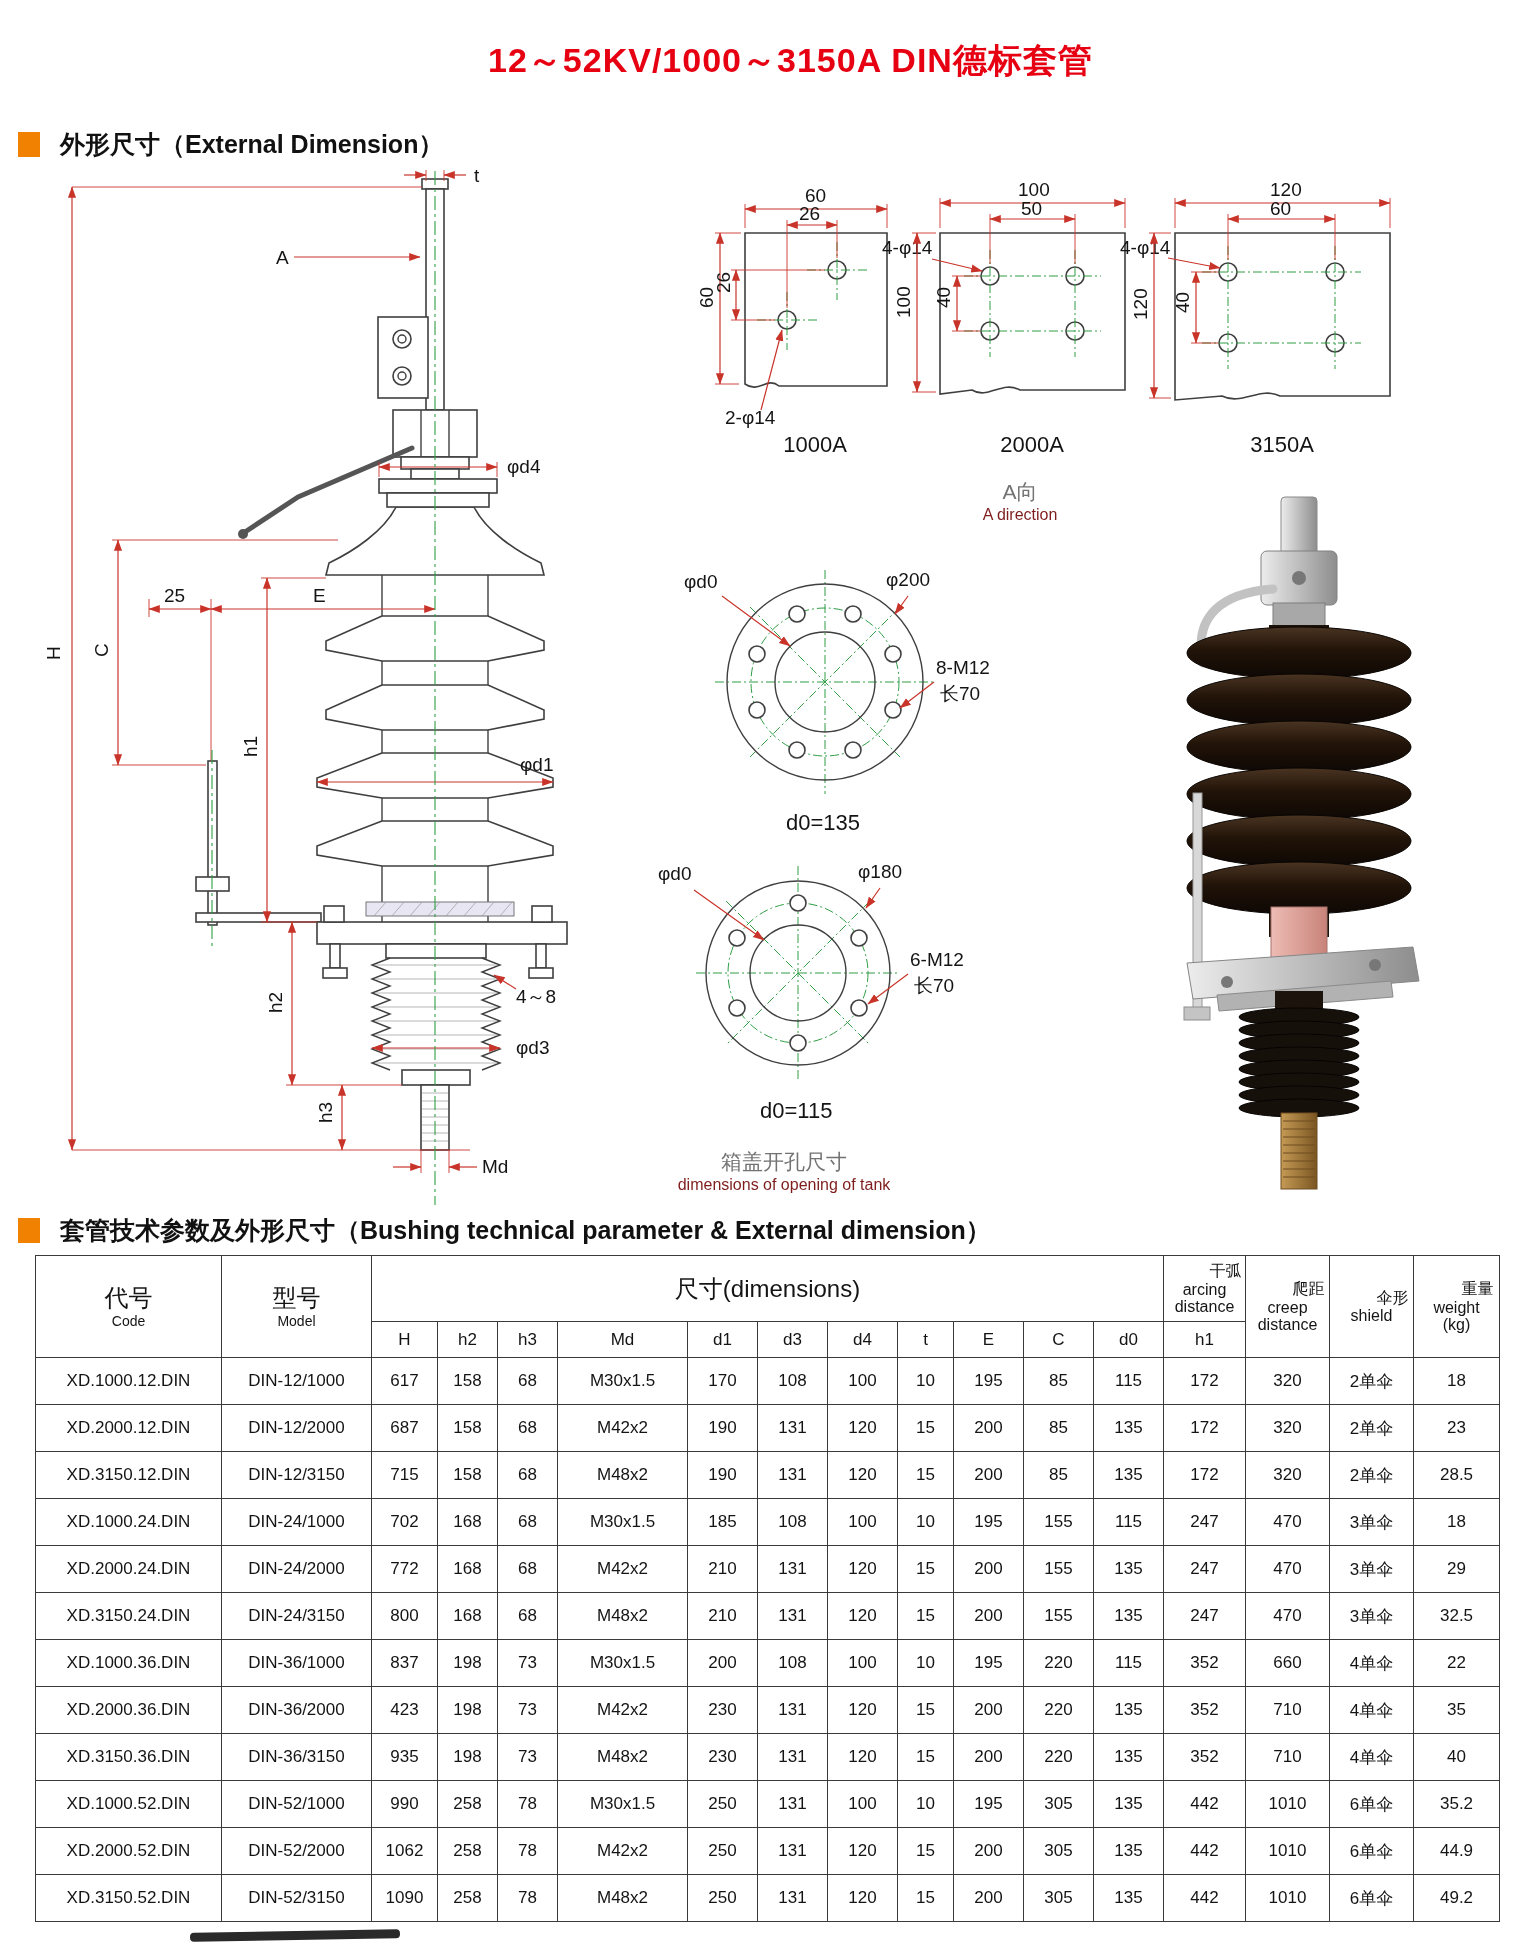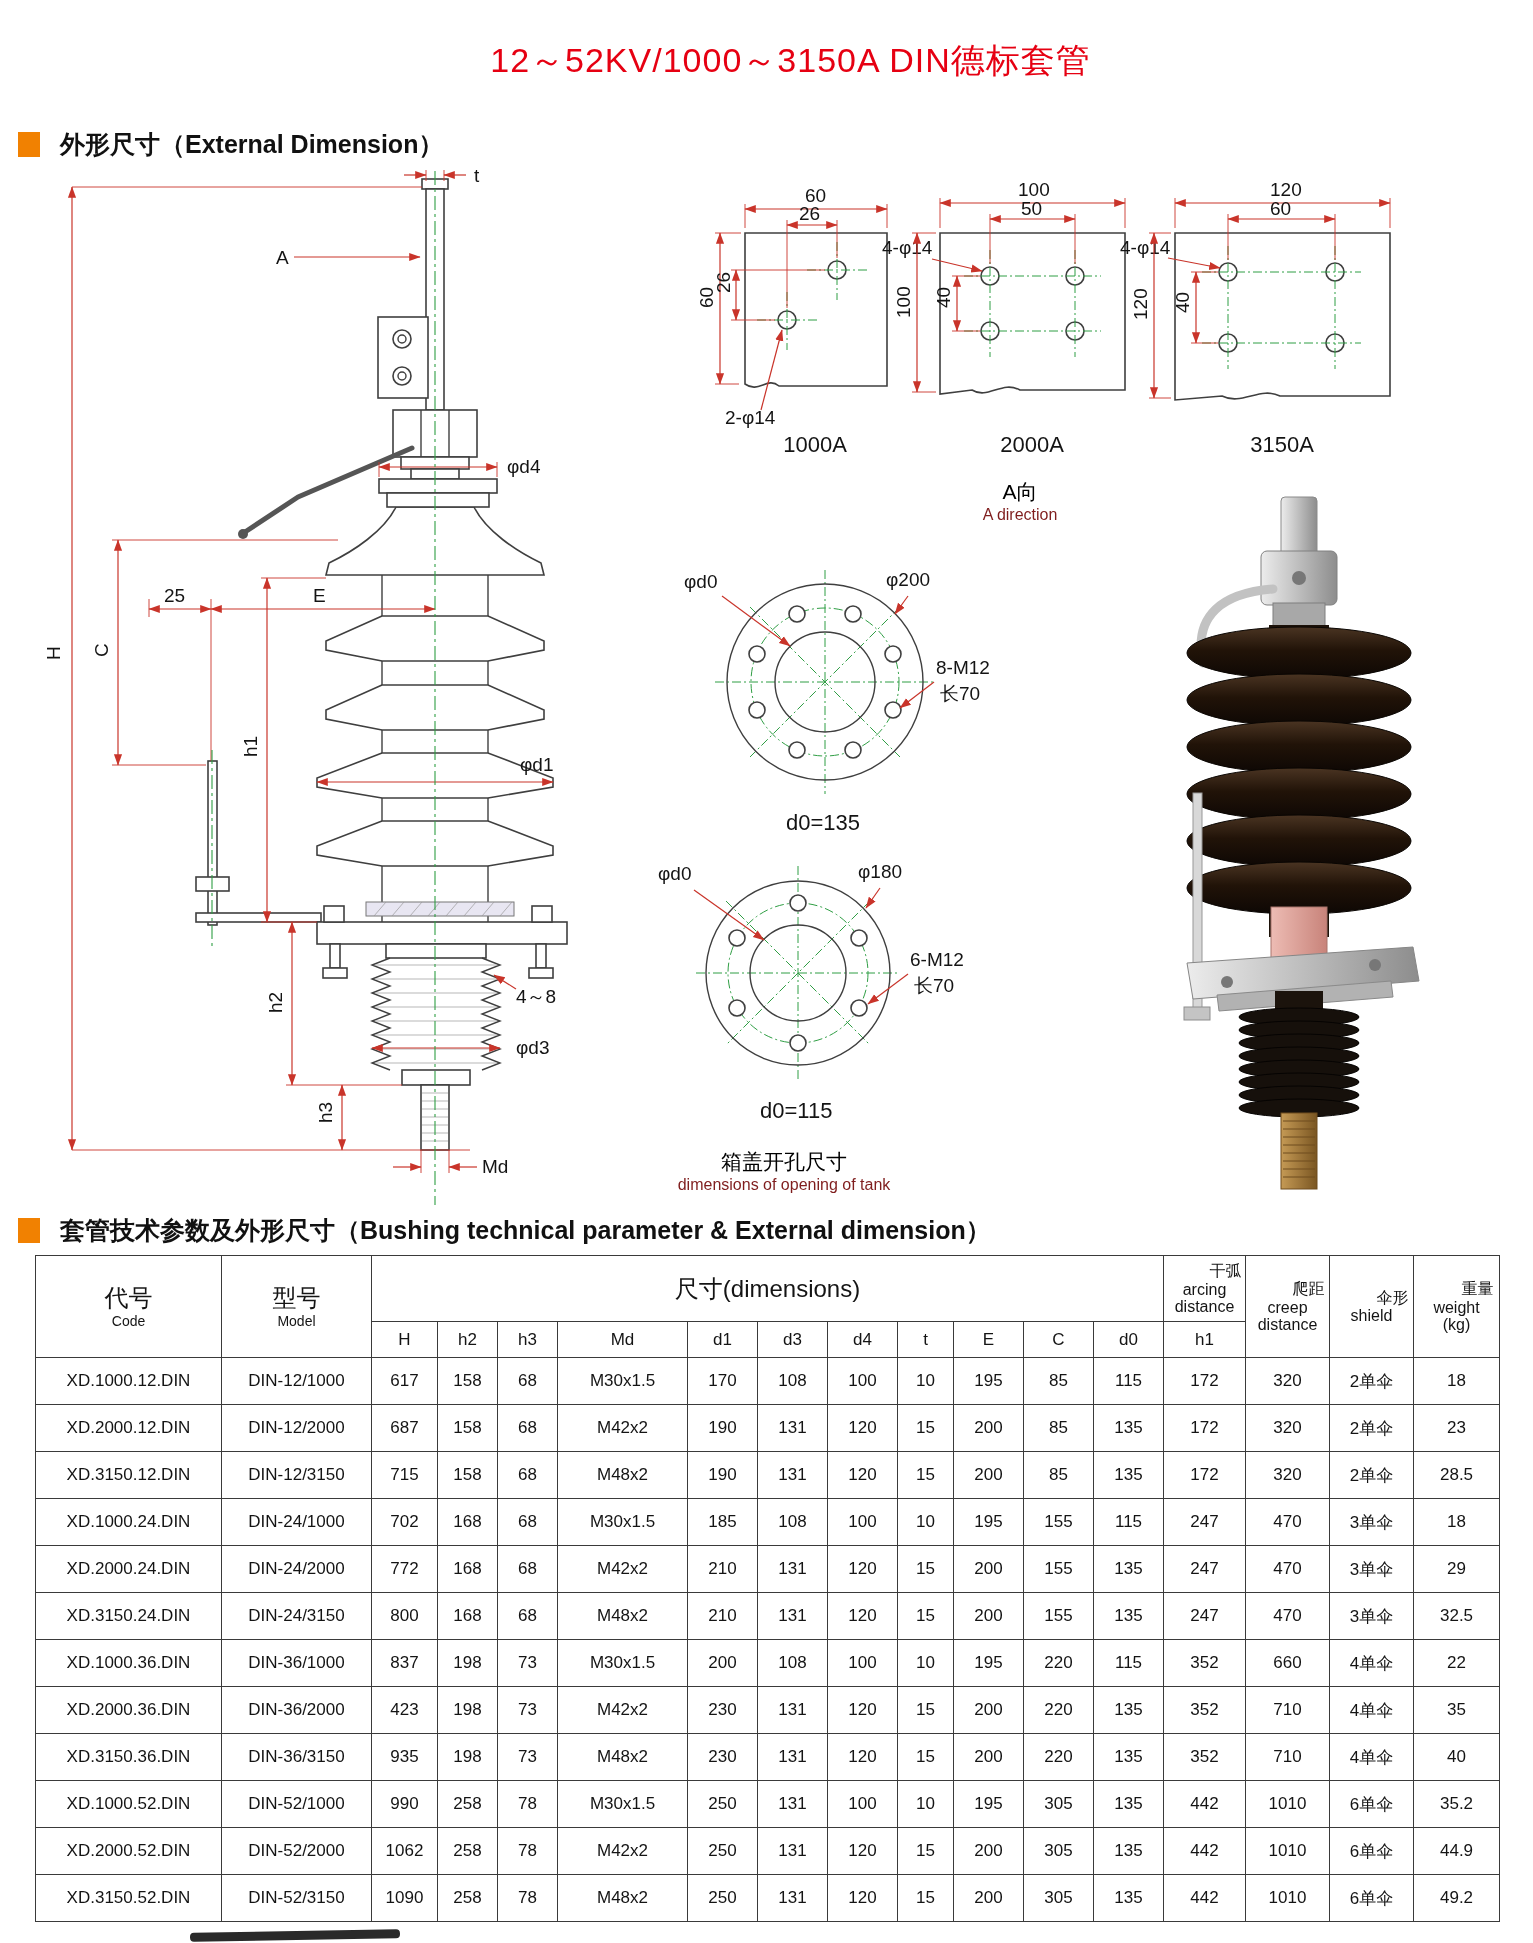--- a/index.html
+++ b/index.html
@@ -1,36 +1,36 @@
 <!DOCTYPE html>
 <html><head>
 <meta charset="utf-8">
 <style>
   * { margin:0; padding:0; box-sizing:border-box; }
   html,body { background:#fff; }
   body { width:1533px; height:1943px; position:relative; font-family:"Liberation Sans", sans-serif; color:#141414; overflow:hidden; }
   .abs { position:absolute; }
-  .title { position:absolute; top:38px; left:0; width:100%; text-align:center; color:#e60012; font-size:34px; font-weight:normal; letter-spacing:1px;padding-left:48px; }
+  .title { position:absolute; top:38px; left:0; width:100%; text-align:center; color:#e60012; font-size:34px; font-weight:bold; letter-spacing:1px;padding-left:48px; }
   .sec-h { position:absolute; left:18px; display:flex; align-items:center; gap:20px; }
   .sq { width:22px; height:25px; background:#f18101; display:inline-block; flex:0 0 auto; }
   .sec-t { font-size:25px; font-weight:bold; color:#111; }
   svg text { font-family:"Liberation Sans", sans-serif; }
   .lbl { font-size:19px; fill:#141414; }
   .big { font-size:22px; fill:#141414; }
   .dim { stroke:#c9342a; stroke-width:1.2; fill:none; }
   .ext { stroke:#c9342a; stroke-width:0.9; fill:none; }
   .thin { stroke:#9a9a9a; stroke-width:0.7; fill:none; }
   .thin2 { stroke:#6e4d1e; stroke-width:1; fill:none; }
   .ol { stroke:#3f3f3f; stroke-width:1.6; fill:#fff; }
   .ol2 { stroke:#3f3f3f; stroke-width:1.4; fill:none; }
   .rod { stroke:#555; stroke-width:5; fill:none; stroke-linejoin:round; stroke-linecap:round; }
   .cl { stroke:#2f9e44; stroke-width:1.1; stroke-dasharray:14 4 3 4; fill:none; }
   .clf { stroke:#2f9e44; stroke-width:1; stroke-dasharray:9 3 2 3; fill:none; }
   .cap { position:absolute; text-align:center; }
-  .cap .l1 { font-size:21px; color:#000000; }
+  .cap .l1 { font-size:21px; color:#737373; }
   .cap .l2 { font-size:16px; color:#7f1d1d; }
   .ptable { position:absolute; left:35px; top:1255px; width:1464px; border-collapse:collapse; table-layout:fixed; font-size:17px; color:#141414; background:#fff; }
   .ptable th, .ptable td { border:1px solid #3a3a3a; text-align:center; vertical-align:middle; padding:2px 1px; overflow:hidden; }
   .ptable thead th { font-weight:normal; }
   .hrow1 th { height:66px; }
   .hrow2 th { height:36px; font-size:17px; }
   .ptable tbody td { height:47px; }
   .cn { font-size:24px; display:block; line-height:1.25; }
   .cn2 { font-size:16px; display:block; line-height:1.2;margin-left:42px; }
   .en { font-size:14px; display:block; line-height:1.15; }

